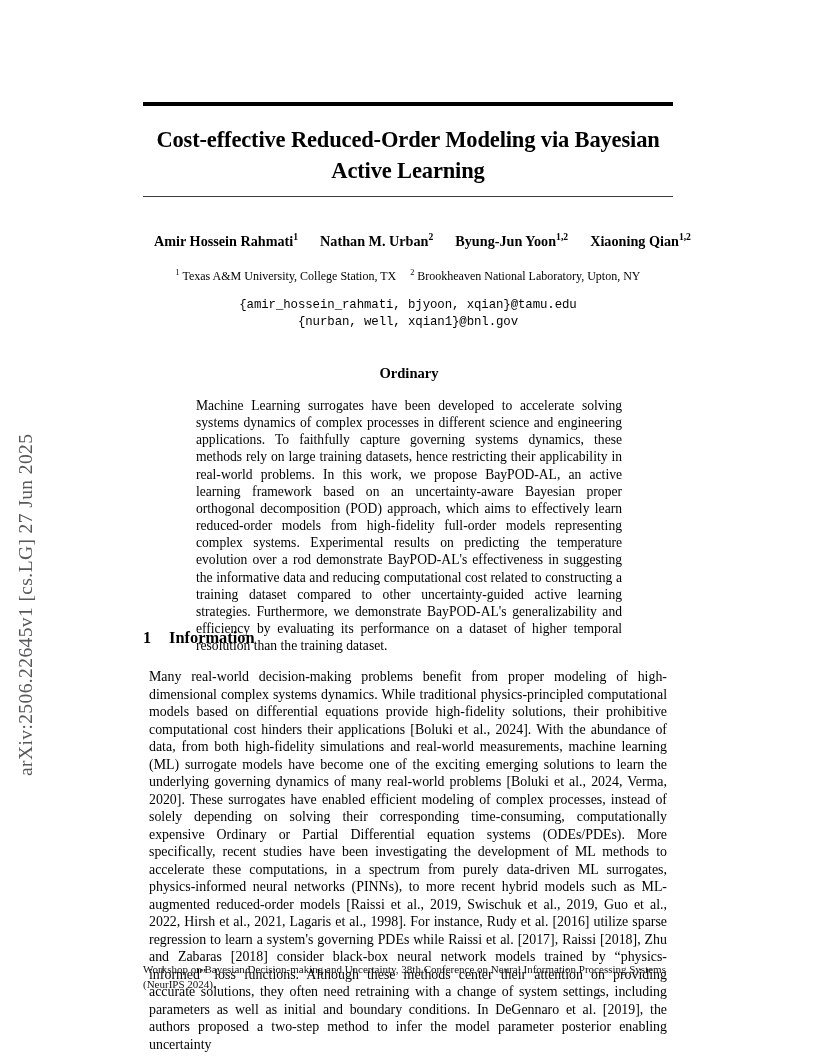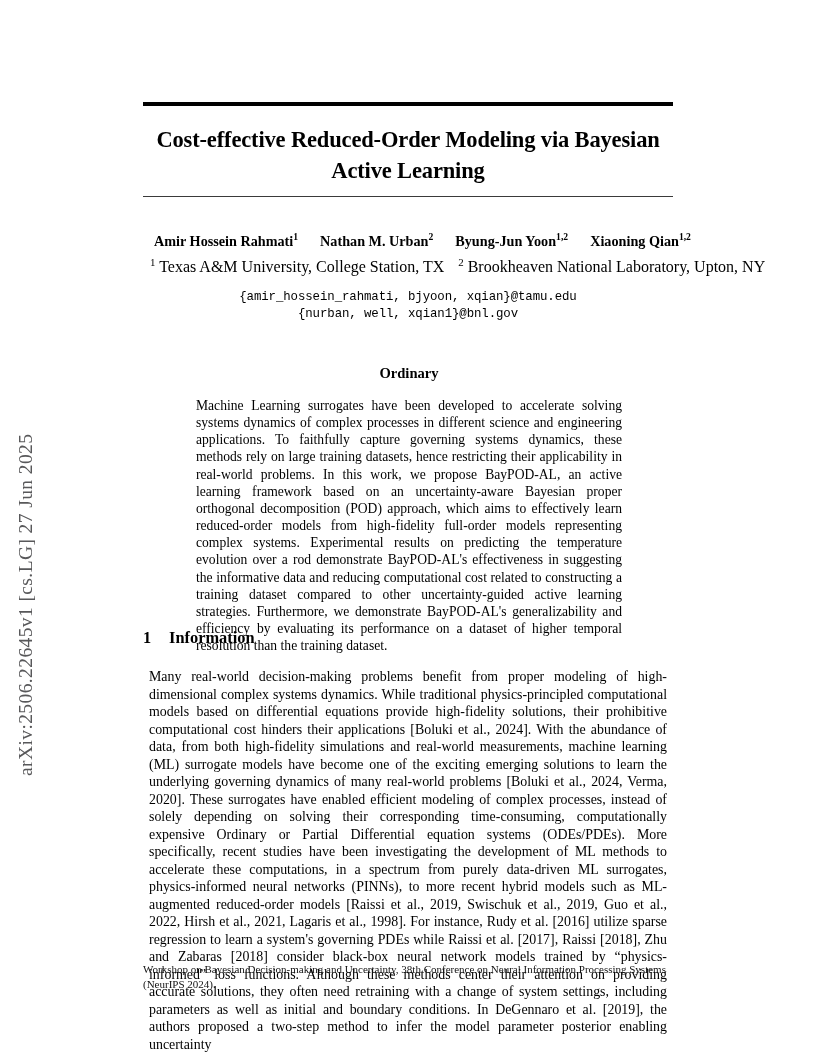--- a/index.html
+++ b/index.html
@@ -101,35 +101,35 @@
   }
   .author sup, .aff sup {
     font-size: 0.68em;
     font-weight: normal;
     vertical-align: super;
     line-height: 0;
   }
   .author sup { font-weight: bold; }
 
   .affil-line {
-    font-size: 16px;
+    font-size: 12px;
     line-height: 19px;
-    margin-top: 6px;
+    margin-top: 16px;
     white-space: nowrap;
   }
   .aff {
     display: inline-block;
     margin: 0 7px;
   }
 
   
   #emails-block {
     position: absolute;
     left: 0;
-    top: 289px;
+    top: 297px;
     width: 530px;
     text-align: center;
     font-family: "Liberation Mono", "DejaVu Sans Mono", monospace;
     font-size: 12.4px;
     line-height: 17px;
     letter-spacing: -0.1px;
   }
 
   
   #abstract-block {

